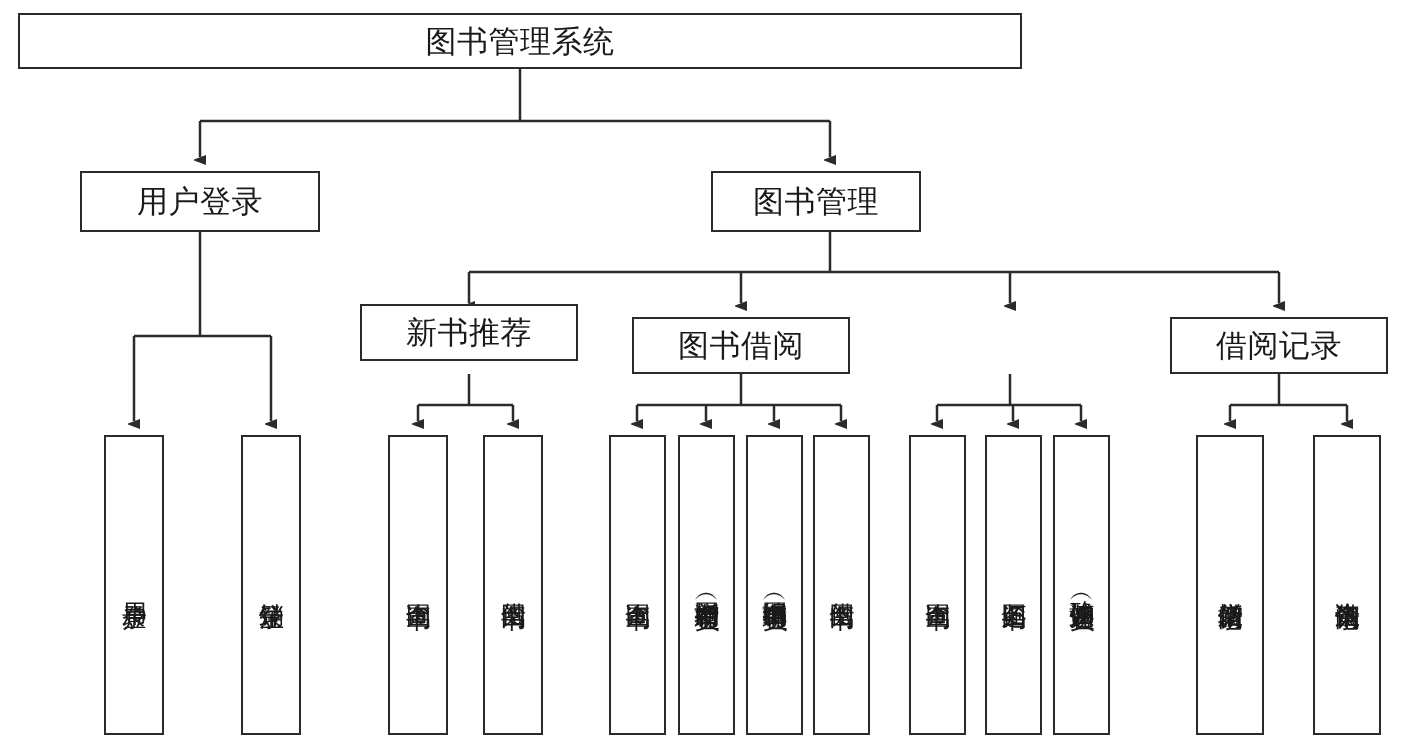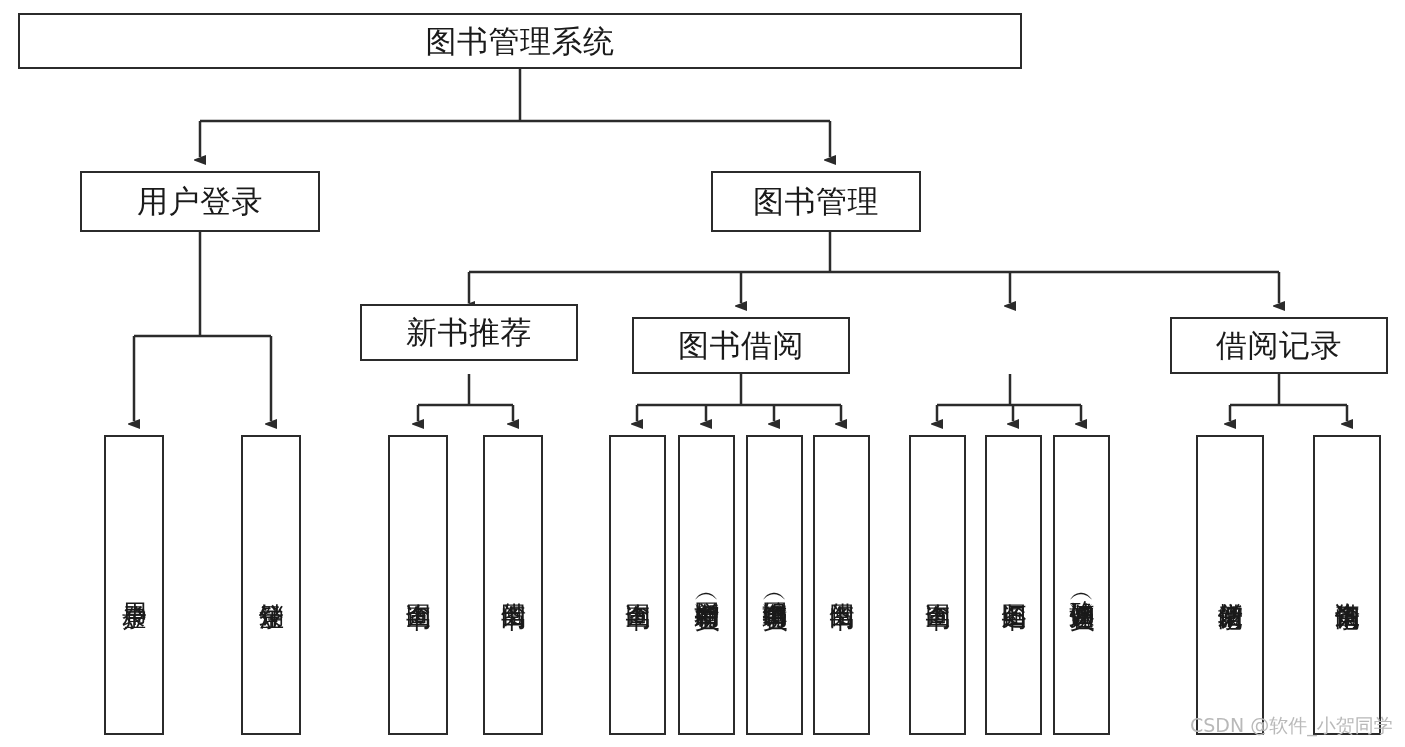--- a/index.html
+++ b/index.html
@@ -180,15 +180,14 @@
   <div class="node vertical" style="left:1053px; top:435px; width:57px; height:300px;">
     <span class="node-label">确认归还（管理员）</span>
   </div>
   <div class="node vertical" style="left:1196px; top:435px; width:68px; height:300px;">
     <span class="node-label">新增借阅记录</span>
   </div>
   <div class="node vertical" style="left:1313px; top:435px; width:68px; height:300px;">
     <span class="node-label">查询借阅记录</span>
   </div>
 
-  <div class="watermark">CSDN @软件_小贺同学</div>
 
 </div>
 
 </body></html>

